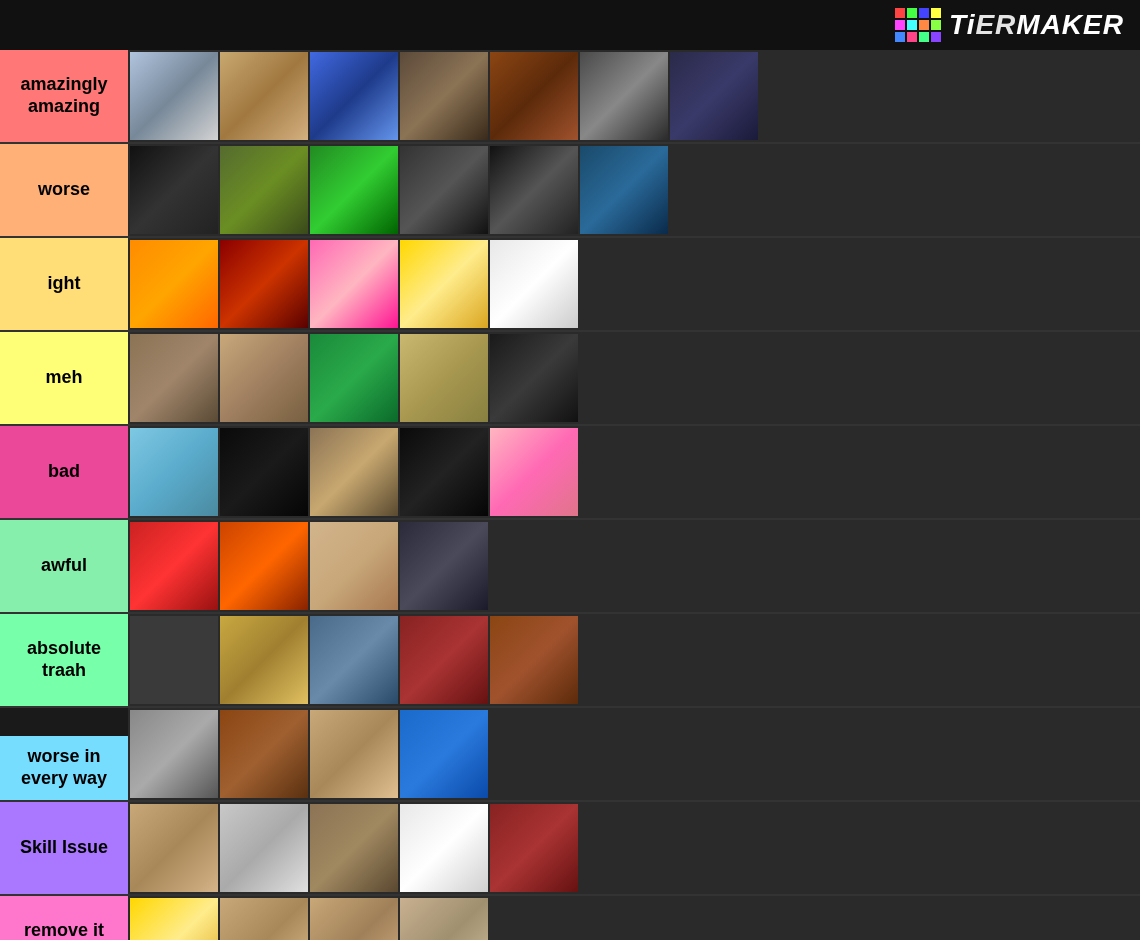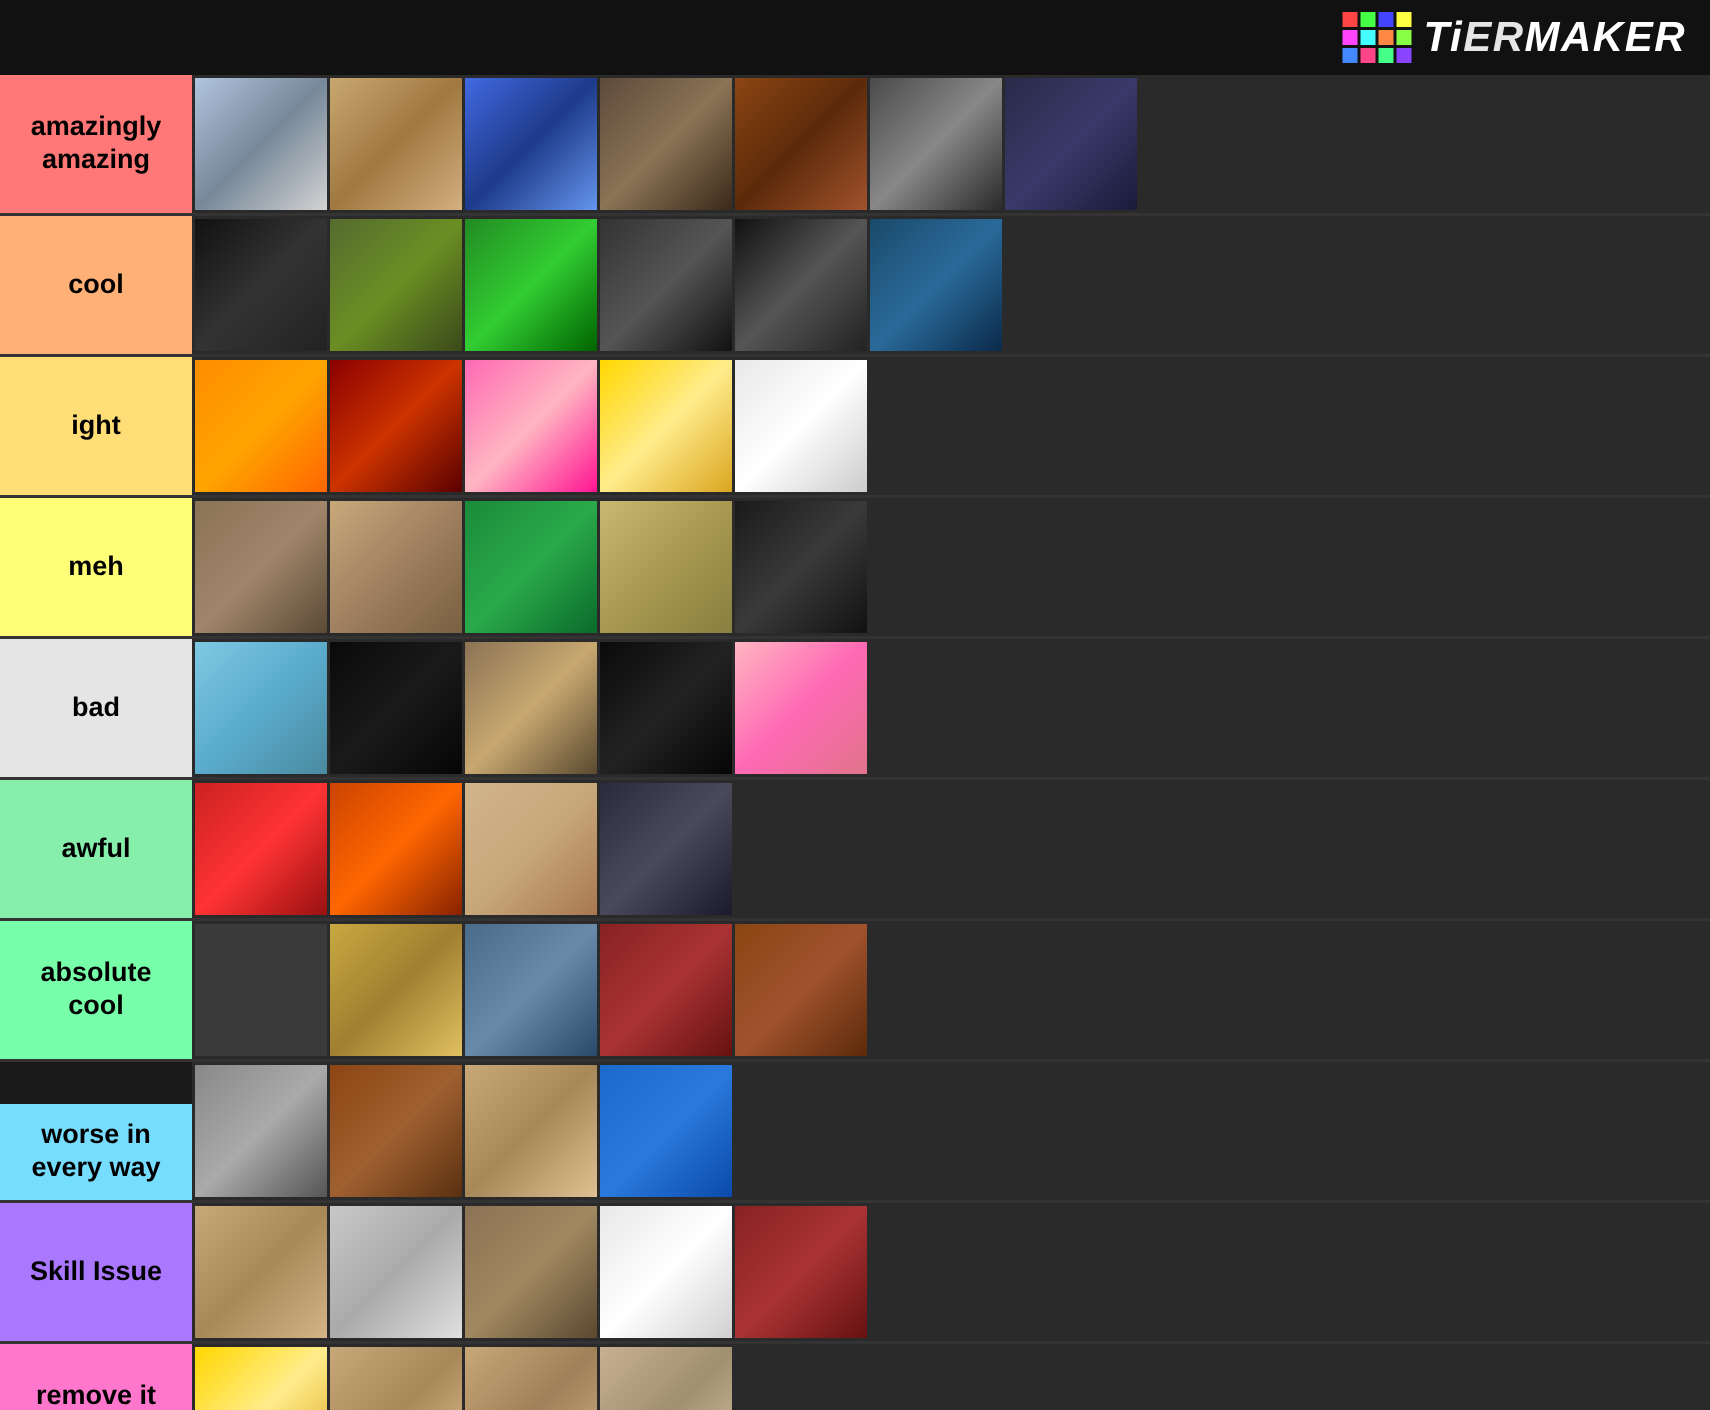--- a/index.html
+++ b/index.html
@@ -96,21 +96,21 @@
       letter-spacing: 1px;
       font-style: italic;
     }
     .logo-text span { color: #e5e5e5; }
 
     
     .tier-amazingly { background: #ff7777; }
     .tier-cool { background: #ffb077; }
     .tier-ight { background: #ffdd77; }
     .tier-meh { background: #ffff77; }
-    .tier-bad { background: #e5e5e5; }
+    .tier-bad { background: #ec4899; }
     .tier-awful { background: #86efac; }
     .tier-absolute { background: #77ffaa; }
     .tier-worse { background: #77ddff; margin-top: 28px; }
     .tier-skill { background: #aa77ff; }
     .tier-remove { background: #ff77cc; }
 
     
     .img-walrus { background: linear-gradient(135deg, #b0c4de, #778899, #d3d3d3); }
     .img-roblox { background: linear-gradient(135deg, #c8a870, #a07840, #d4b080); }
     .img-superhero { background: linear-gradient(135deg, #4169e1, #1e3a8a, #6495ed); }
@@ -215,21 +215,21 @@
         </div>
         <div class="tier-item">
           <div class="img-placeholder img-rock" style="font-size: 8px; color: rgba(255, 255, 255, 0.4);"></div>
         </div>
         <div class="tier-item">
           <div class="img-placeholder img-spyman" style="font-size: 8px; color: rgba(255, 255, 255, 0.4);"></div>
         </div>
       </div>
     </div>
     <div class="tier-row">
-      <div class="tier-label tier-cool">cool</div>
+      <div class="tier-label tier-cool">worse</div>
       <div class="tier-items">
         <div class="tier-item">
           <div class="img-placeholder img-robloxblack" style="font-size: 8px; color: rgba(255, 255, 255, 0.4);"></div>
         </div>
         <div class="tier-item">
           <div class="img-placeholder img-guy" style="font-size: 8px; color: rgba(255, 255, 255, 0.4);"></div>
         </div>
         <div class="tier-item">
           <div class="img-placeholder img-cartoon1" style="font-size: 8px; color: rgba(255, 255, 255, 0.4);"></div>
         </div>
@@ -315,21 +315,21 @@
         </div>
         <div class="tier-item">
           <div class="img-placeholder img-cat" style="font-size: 8px; color: rgba(255, 255, 255, 0.4);"></div>
         </div>
         <div class="tier-item">
           <div class="img-placeholder img-spy" style="font-size: 8px; color: rgba(255, 255, 255, 0.4);"></div>
         </div>
       </div>
     </div>
     <div class="tier-row">
-      <div class="tier-label tier-absolute">absolute cool</div>
+      <div class="tier-label tier-absolute">absolute traah</div>
       <div class="tier-items">
         <div class="tier-item">
           <div class="img-placeholder img-kittychat" style="font-size: 8px; color: rgba(255, 255, 255, 0.4);"></div>
         </div>
         <div class="tier-item">
           <div class="img-placeholder img-cowboy" style="font-size: 8px; color: rgba(255, 255, 255, 0.4);"></div>
         </div>
         <div class="tier-item">
           <div class="img-placeholder img-sans" style="font-size: 8px; color: rgba(255, 255, 255, 0.4);"></div>
         </div>

